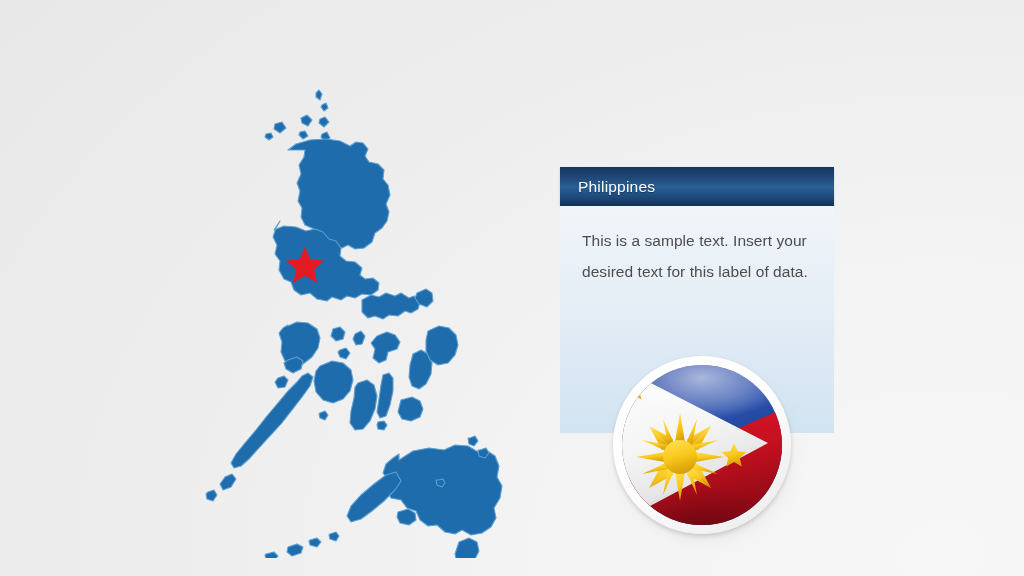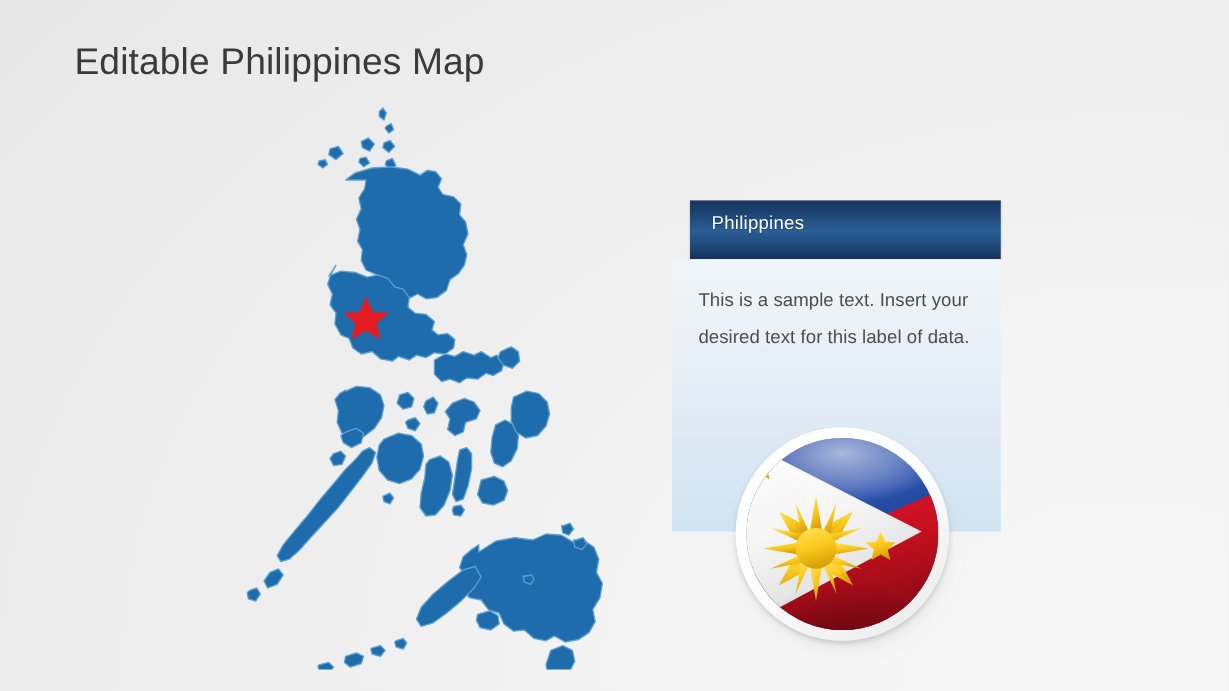--- a/index.html
+++ b/index.html
@@ -53,29 +53,28 @@
   
   #panel {
     position: absolute;
     left: 560px;
     top: 167px;
     width: 274px;
     height: 266px;
   }
   #panel-header {
     position: relative;
-    height: 49px;
+    height: 39px;
     background: linear-gradient(to bottom,
         #17365d 0%,
         #1d4372 22%,
         #2a5f96 52%,
         #1e4878 78%,
         #15315a 100%);
     box-shadow: 0 1px 2px rgba(0,0,0,0.18);
-    margin-left: 15px;
   }
   #panel-header-title {
     position: absolute;
     left: 18px;
     top: 0;
     height: 39px;
     line-height: 39px;
     color: #ffffff;
     font-size: 15.5px;
     font-weight: 400;
@@ -145,21 +144,20 @@
     background:
       radial-gradient(ellipse 120px 58px at 50% 8%, rgba(255,255,255,0.62) 0%, rgba(255,255,255,0.30) 42%, rgba(255,255,255,0.0) 72%),
       radial-gradient(ellipse 140px 110px at 50% 118%, rgba(0,0,0,0.30) 0%, rgba(0,0,0,0.0) 62%);
   }
 </style>
 </head>
 <body>
 
 <div id="slide">
 
-  <div id="title">Editable Philippines Map</div>
 
   <div id="map-wrap">
     <svg id="map-svg" viewBox="0 0 360 470" xmlns="http://www.w3.org/2000/svg">
       <g fill="#1f6cad" stroke="#5ea0d0" stroke-width="1.1" stroke-linejoin="round">
 
         <path d="M146,5 l3,-3 3,4 -2,6 -4,-3z"></path>
         <path d="M152,17 l4,-2 2,5 -4,3 -3,-4z"></path>
         <path d="M131,30 l6,-3 5,5 -4,6 -6,-3z"></path>
         <path d="M150,31 l5,-2 4,5 -5,5 -5,-4z"></path>
         <path d="M105,36 l7,-2 4,6 -6,5 -6,-4z"></path>

